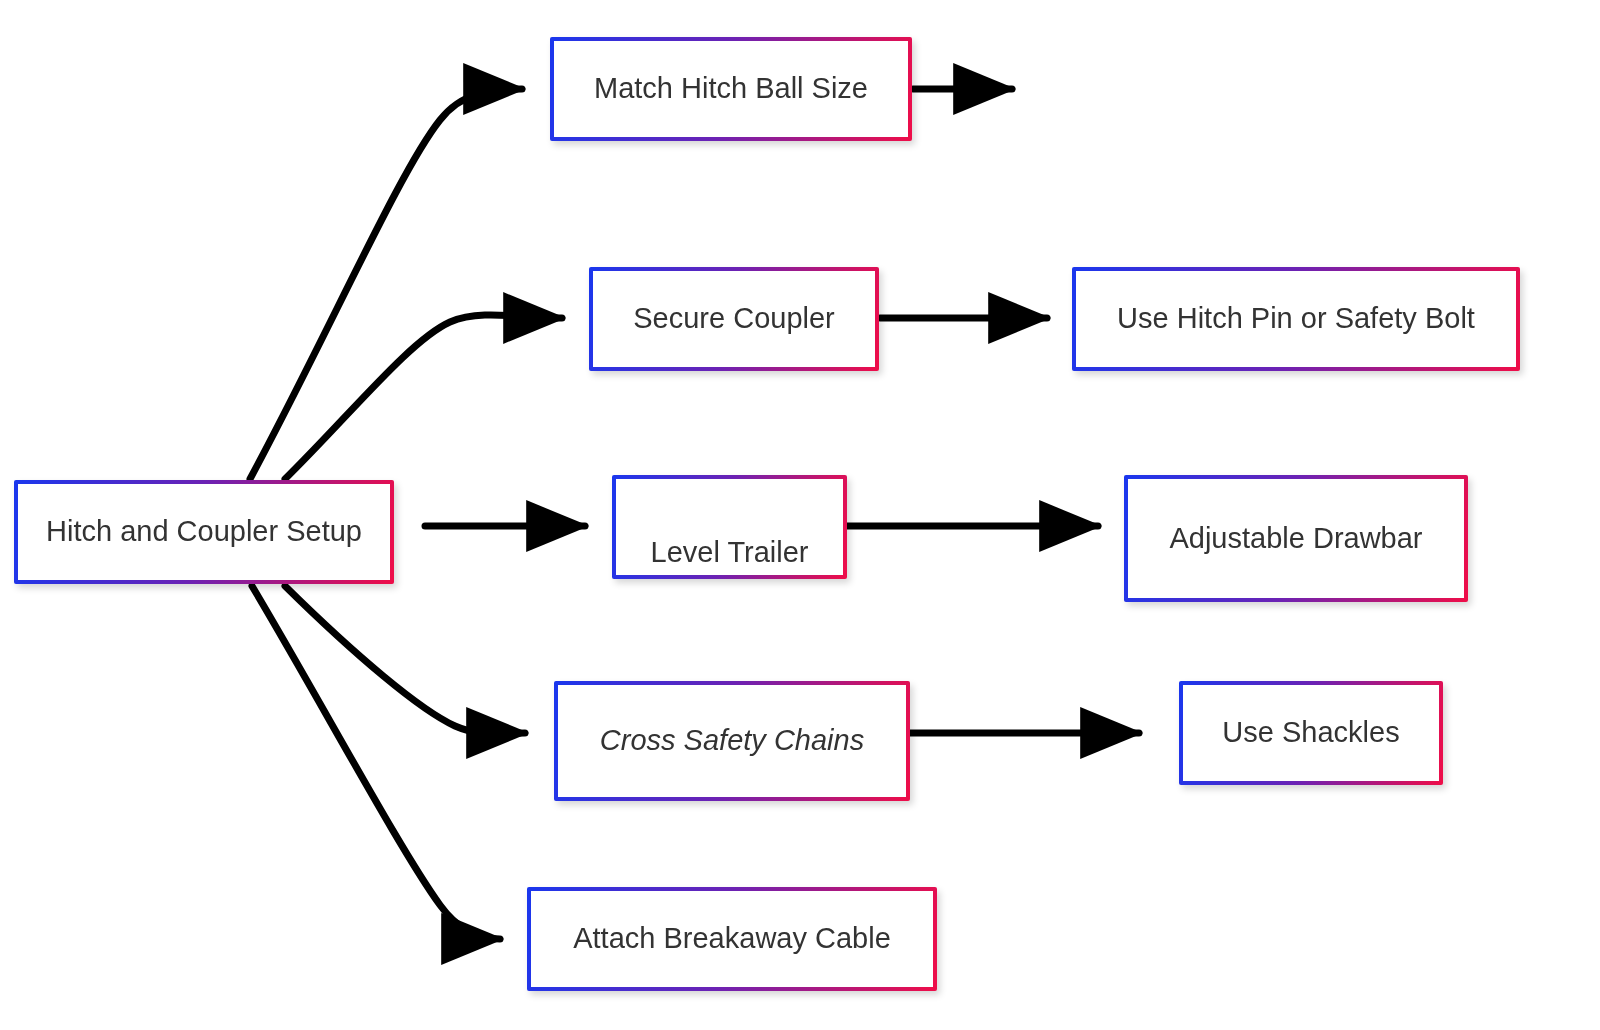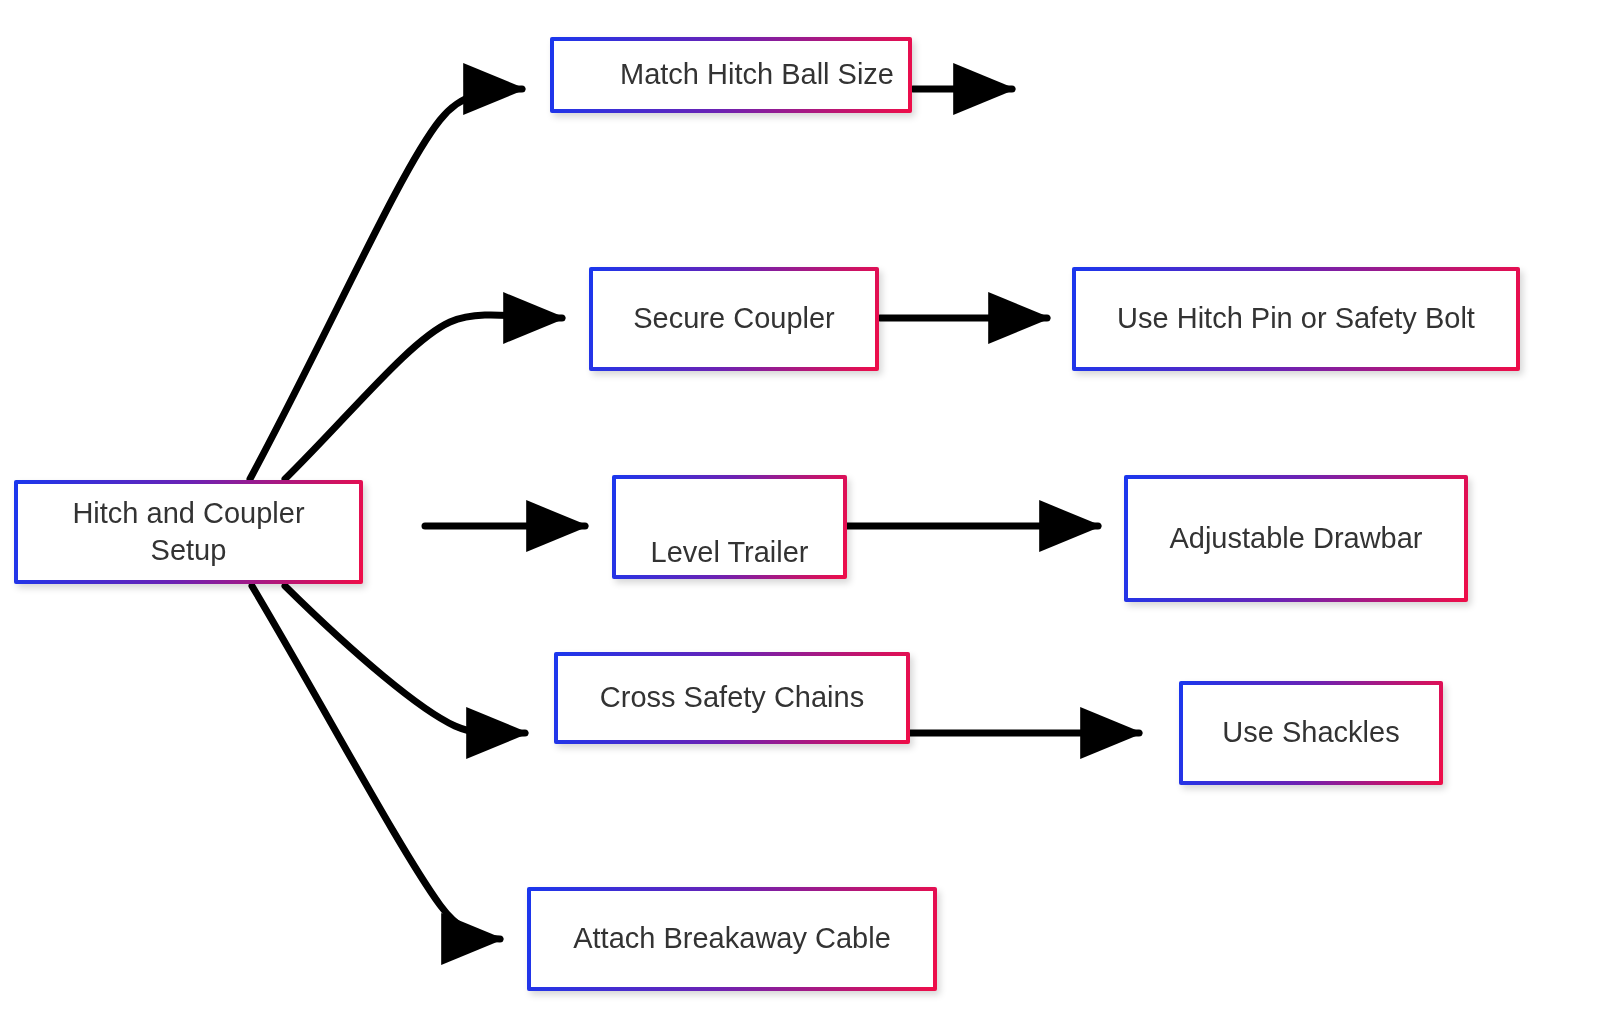--- a/index.html
+++ b/index.html
@@ -74,46 +74,46 @@
 
     <path d="M 847,526 L 1098,526" fill="none" stroke="#000000" stroke-width="7" stroke-linecap="round" marker-end="url(#arrow)"></path>
 
     <path d="M 285,586 C 355,655 420,710 455,726 C 480,737 500,733 525,733" fill="none" stroke="#000000" stroke-width="7" stroke-linecap="round" marker-end="url(#arrow)"></path>
 
     <path d="M 910,733 L 1139,733" fill="none" stroke="#000000" stroke-width="7" stroke-linecap="round" marker-end="url(#arrow)"></path>
 
     <path d="M 252,586 C 320,700 400,850 440,905 C 458,930 478,939 500,939" fill="none" stroke="#000000" stroke-width="7" stroke-linecap="round" marker-end="url(#arrow)"></path>
   </svg>
 
-  <div class="node" style="left:14px; top:480px; width:349px; height:104px;">
+  <div class="node" style="left:14px; top:480px; width:380px; height:104px;">
     <span>Hitch and Coupler Setup</span>
   </div>
 
-  <div class="node" style="left:550px; top:37px; width:362px; height:76px;justify-content:flex-end;">
+  <div class="node" style="left:550px; top:37px; width:362px; height:104px;">
     <span>Match Hitch Ball Size</span>
   </div>
 
 
   <div class="node" style="left:589px; top:267px; width:290px; height:104px;">
     <span>Secure Coupler</span>
   </div>
 
   <div class="node" style="left:1072px; top:267px; width:448px; height:104px;">
     <span>Use Hitch Pin or Safety Bolt</span>
   </div>
 
   <div class="node" style="left:612px; top:475px; width:235px; height:104px;align-items:flex-end;">
     <span>Level Trailer</span>
   </div>
 
   <div class="node" style="left:1124px; top:475px; width:344px; height:127px;">
     <span>Adjustable Drawbar</span>
   </div>
 
-  <div class="node" style="left:554px; top:652px; width:356px; height:92px;">
+  <div class="node" style="left:554px; top:681px; width:356px; height:120px;font-style:italic;">
     <span>Cross Safety Chains</span>
   </div>
 
   <div class="node" style="left:1164px; top:681px; width:264px; height:104px;margin-left:15px;">
     <span>Use Shackles</span>
   </div>
 
   <div class="node" style="left:527px; top:887px; width:410px; height:104px;justify-content:center;">
     <span>Attach Breakaway Cable</span>
   </div>

